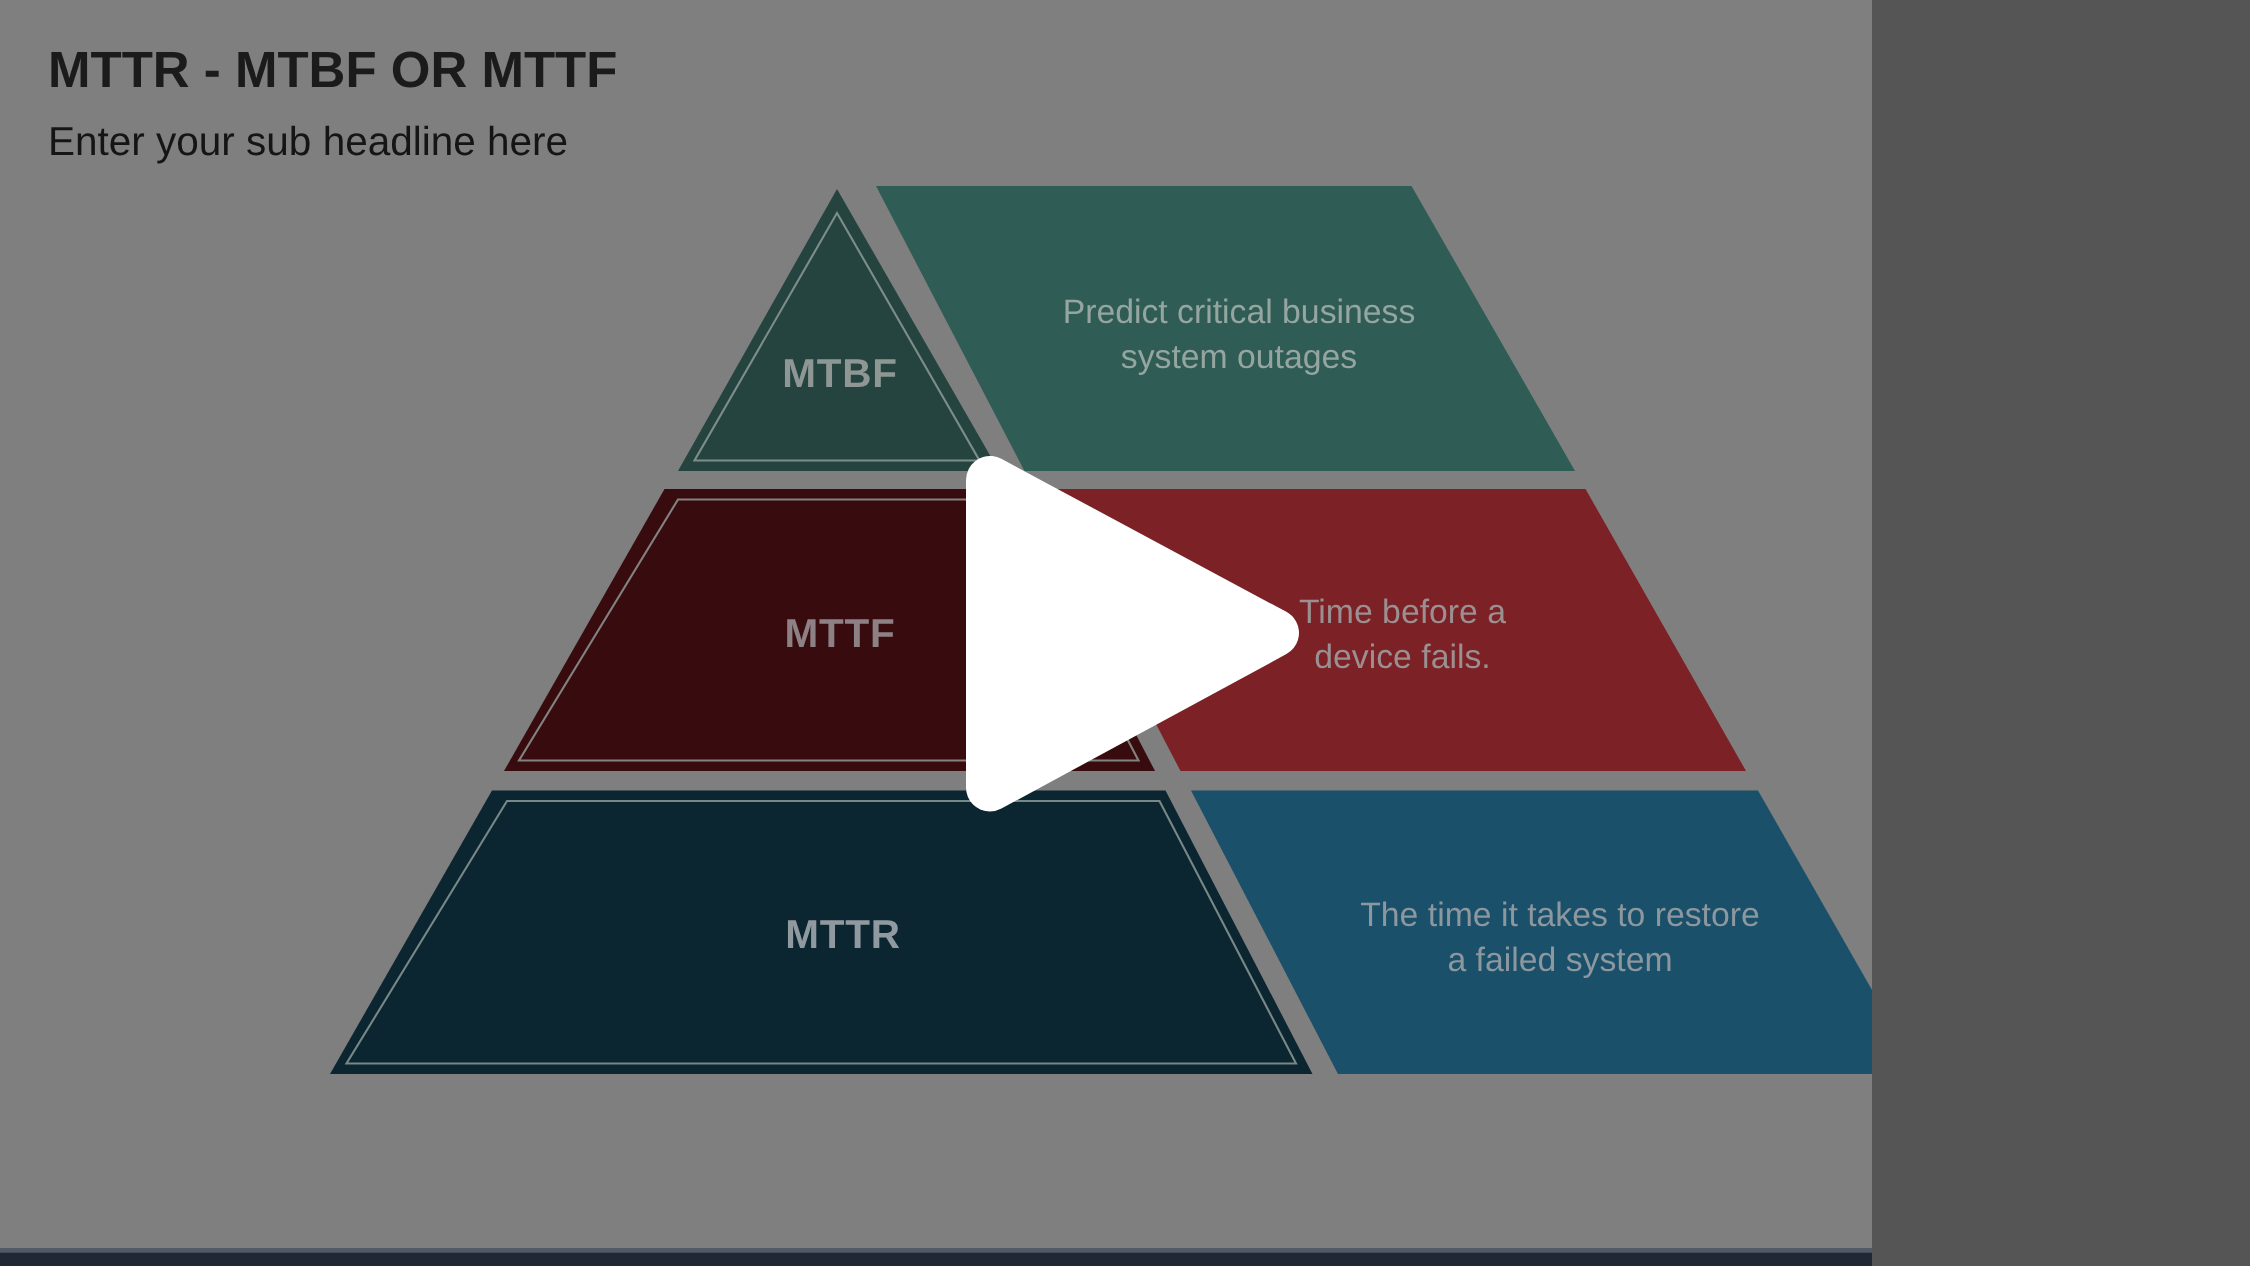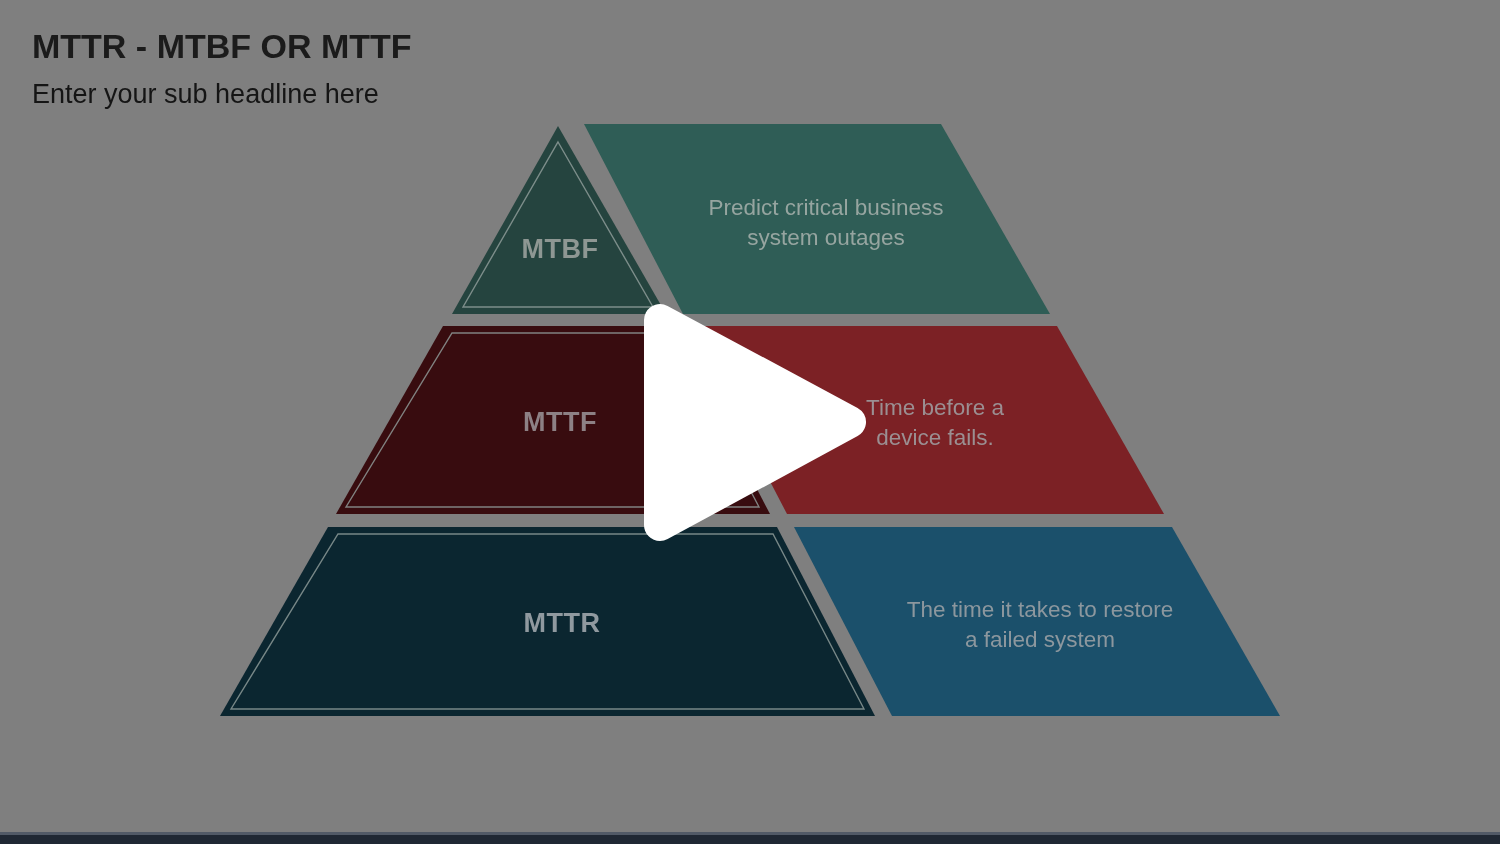--- a/index.html
+++ b/index.html
@@ -2,21 +2,21 @@
 <html><head>
 <meta charset="utf-8">
 <style>
   html, body {
     margin: 0;
     padding: 0;
     background: #555;
   }
   .stage {
     position: relative;
-    width: 1500px;
+    width: 1248px;
     height: 844px;
     overflow: hidden;
     font-family: "Liberation Sans", sans-serif;
     text-align: center;
   }
   .stage svg { display: block; }
   text { font-family: "Liberation Sans", sans-serif; }
   .slide-title { font-weight: bold; font-size: 34px; }
   .slide-subtitle { font-size: 27px; }
   .level-label { font-weight: bold; font-size: 27px; letter-spacing: 0.5px; }

